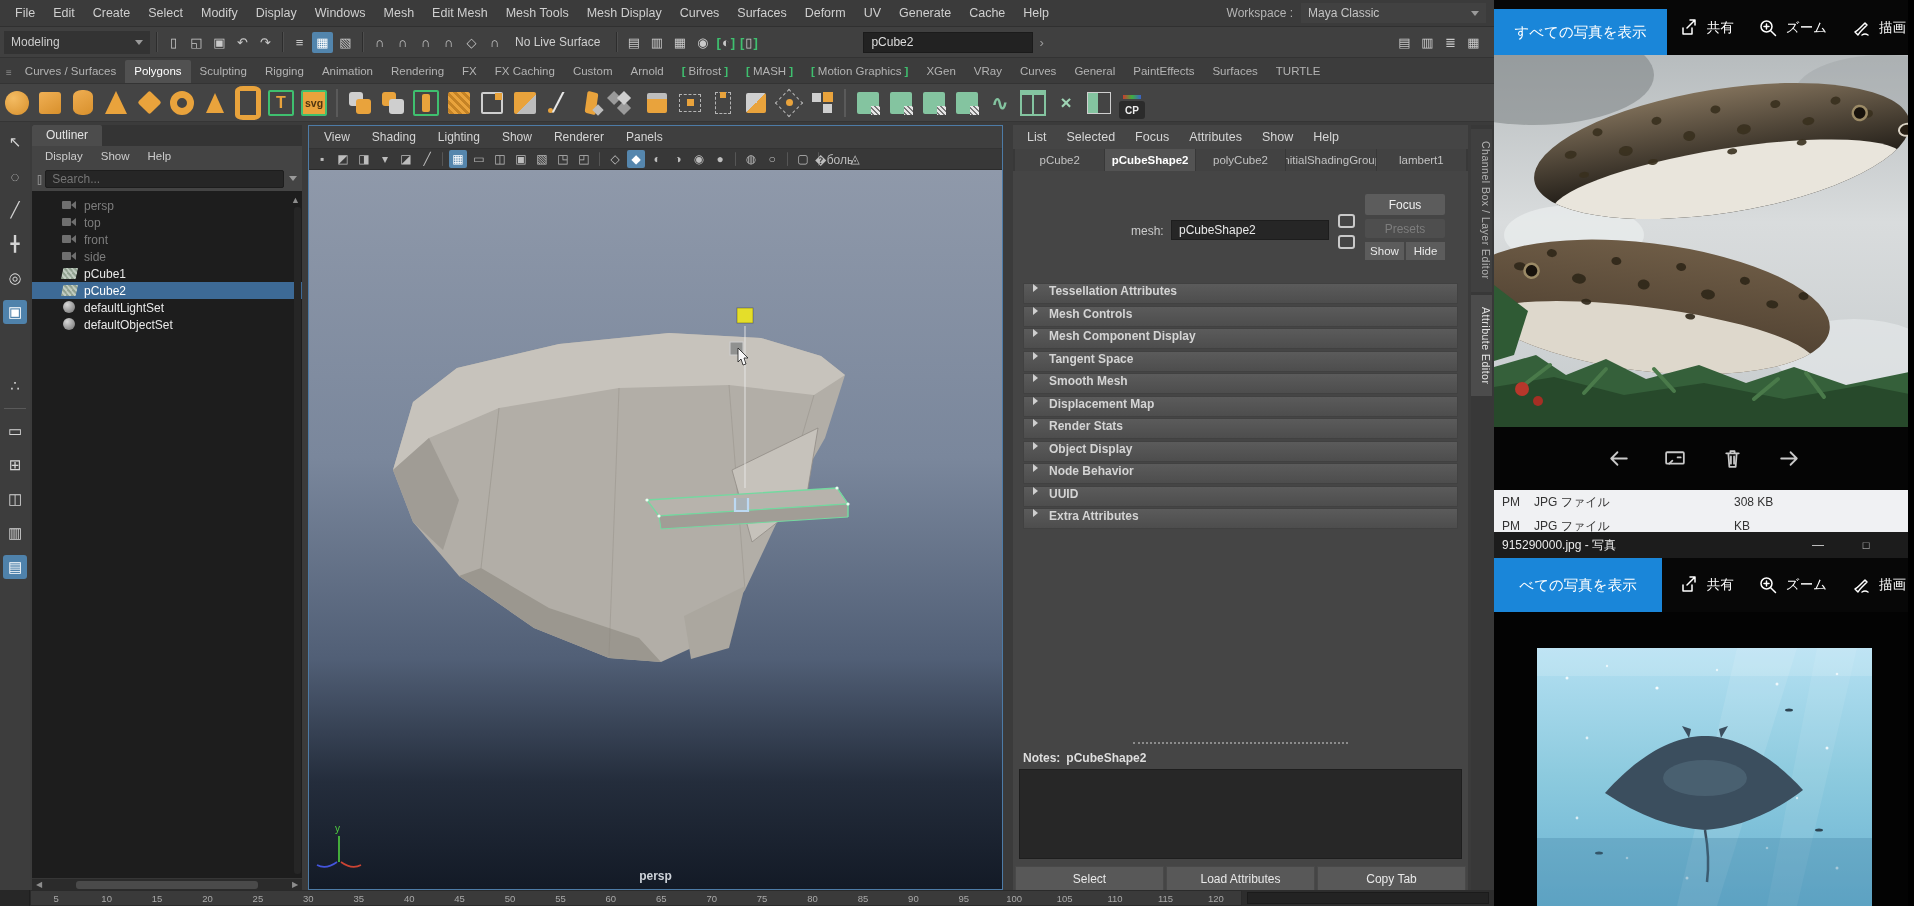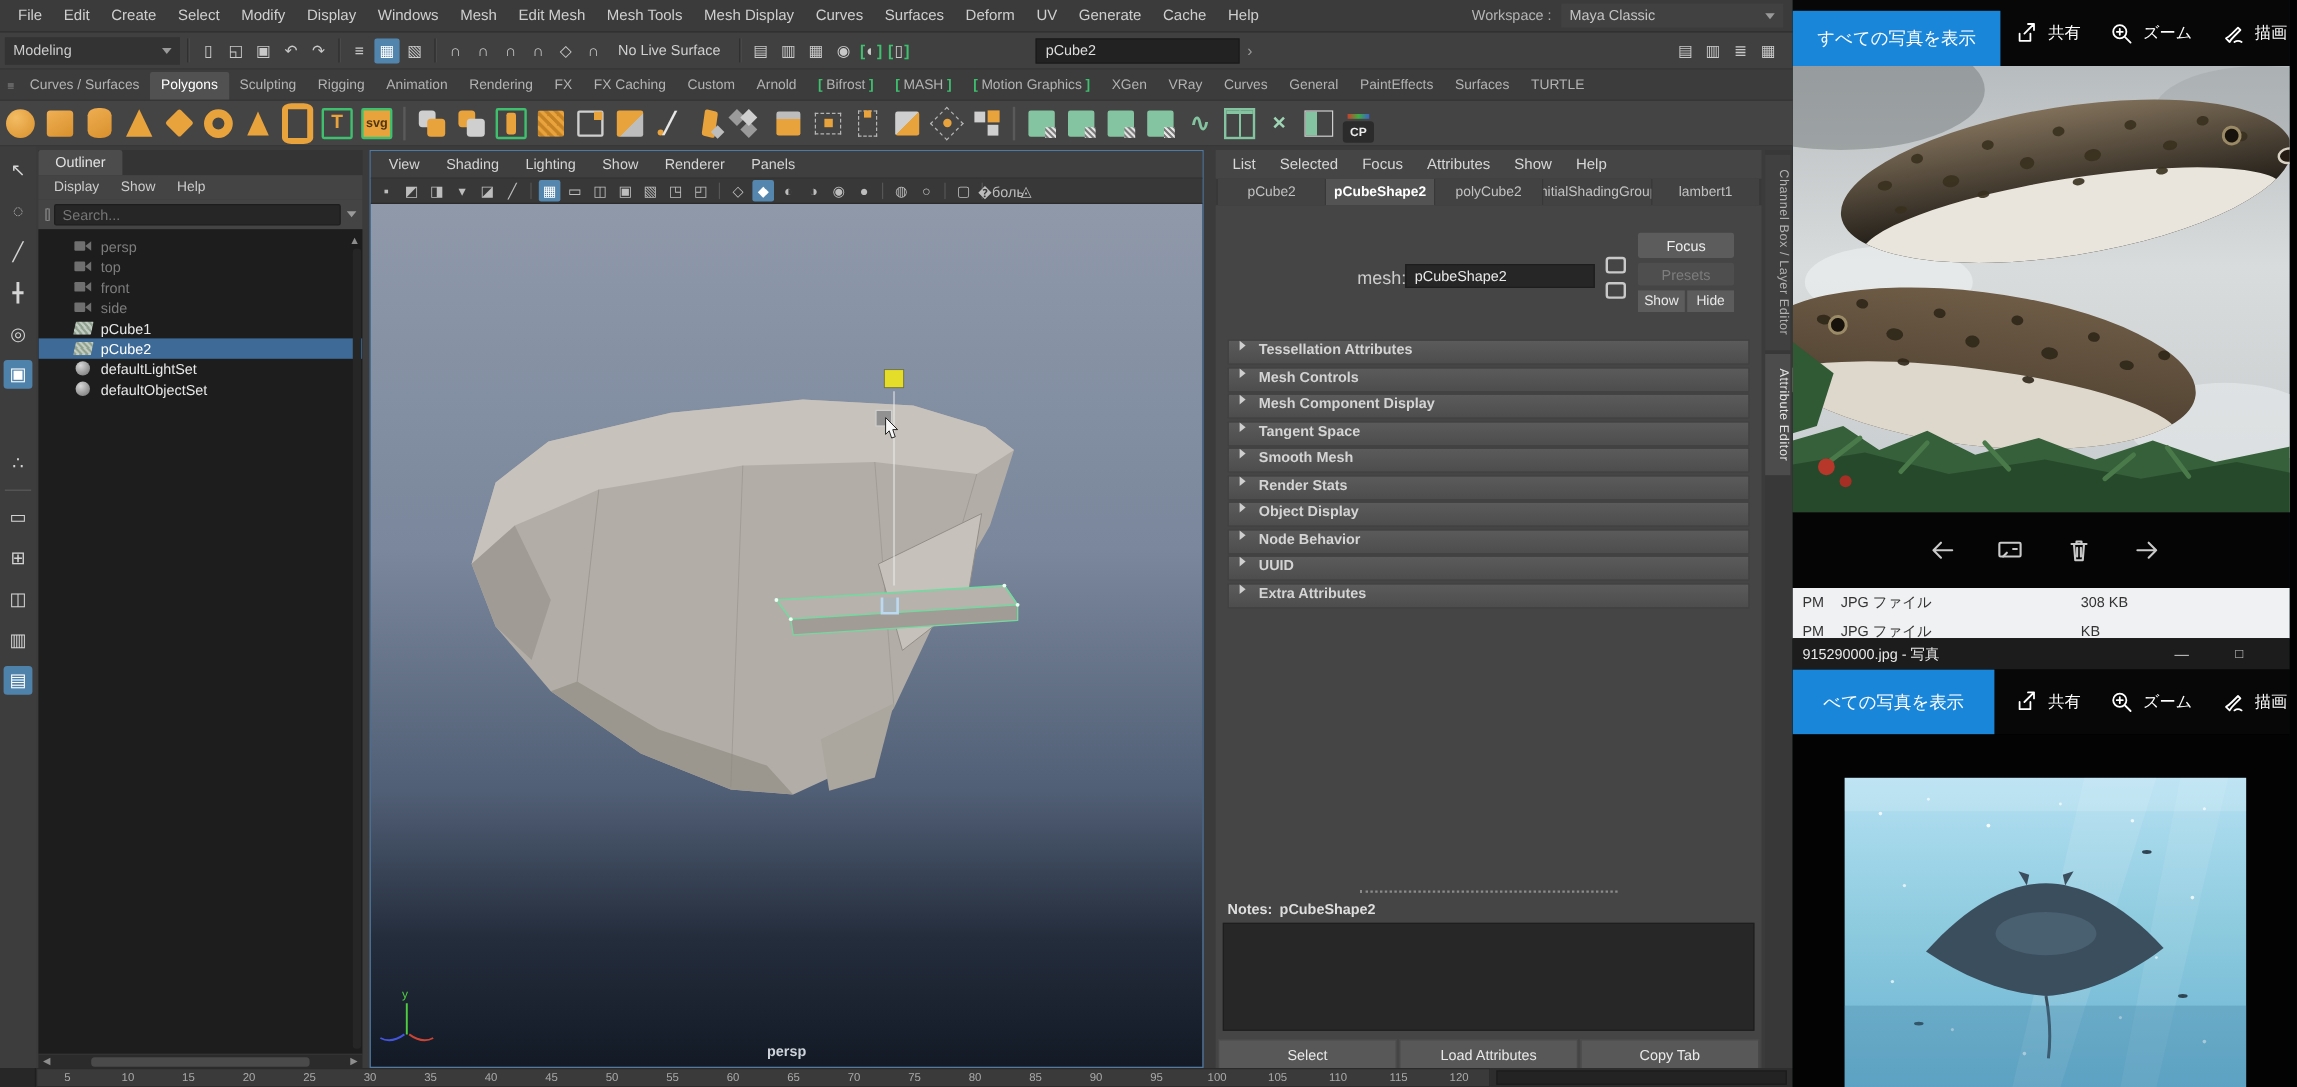--- a/index.html
+++ b/index.html
@@ -141,21 +141,21 @@
   .vp-cam-label{position:absolute;left:0;right:0;bottom:6px;text-align:center;font-size:12px;color:#ced3d9;font-weight:bold;}
 
   
   .ae{position:absolute;left:1013px;top:125px;width:455px;height:770px;background:#454545;display:flex;flex-direction:column;}
   .ae-menus{height:24px;display:flex;align-items:center;padding:0 4px;}
   .ae-menu{font-size:12.5px;color:#d6d6d6;padding:0 10px;}
   .ae-tabs{height:22px;background:#383838;display:flex;gap:1px;padding:0 2px;}
   .ae-tab{flex:1;display:flex;align-items:center;justify-content:center;font-size:11.5px;color:#c2c2c2;background:#424242;white-space:nowrap;overflow:hidden;}
   .ae-tab.active{background:#535353;color:#fff;font-weight:bold;}
   .ae-meshrow{height:100px;position:relative;flex:none;}
-  .ae-mesh-label{position:absolute;left:118px;top:53px;font-size:15px;color:#cccccc;}
+  .ae-mesh-label{position:absolute;left:118px;top:53px;font-size:12px;color:#cccccc;}
   .ae-mesh-field{position:absolute;left:158px;top:49px;width:158px;height:20px;background:#262626;border:1px solid #1d1d1d;color:#e9e9e9;font-size:12px;display:flex;align-items:center;padding:0 7px;}
   .ae-linkicon{position:absolute;left:325px;width:17px;height:14px;border:2px solid #c9c9c9;border-radius:3px;}
   .ae-linkicon.i1{top:43px;}  .ae-linkicon.i2{top:64px;}
   .ae-btn-focus{position:absolute;left:352px;top:23px;width:80px;height:21px;background:#5c5c5c;color:#eee;font-size:12px;display:flex;align-items:center;justify-content:center;border-radius:2px;}
   .ae-btn-presets{position:absolute;left:352px;top:48px;width:80px;height:19px;background:#4e4e4e;color:#7d7d7d;font-size:12px;display:flex;align-items:center;justify-content:center;border-radius:2px;}
   .ae-btn-show{position:absolute;left:352px;top:71px;width:39px;height:18px;background:#5c5c5c;color:#e8e8e8;font-size:11.5px;display:flex;align-items:center;justify-content:center;}
   .ae-btn-hide{position:absolute;left:393px;top:71px;width:39px;height:18px;background:#5c5c5c;color:#e8e8e8;font-size:11.5px;display:flex;align-items:center;justify-content:center;}
   .ae-sections{display:flex;flex-direction:column;gap:1.5px;padding:12px 10px 0;}
   .ae-section{height:21px;background:linear-gradient(#5b5b5b,#4d4d4d);border:1px solid #414141;border-radius:1px;display:flex;align-items:flex-start;gap:11px;padding-left:9px;}
   .tri{width:0;height:0;border-left:5px solid #cfcfcf;border-top:4px solid transparent;border-bottom:4px solid transparent;flex:none;}
@@ -773,20 +773,24 @@
           <span class="tri"></span>
           <span class="ae-section-label">Mesh Component Display</span>
         </div>
           <div class="ae-section">
           <span class="tri"></span>
           <span class="ae-section-label">Tangent Space</span>
         </div>
           <div class="ae-section">
           <span class="tri"></span>
           <span class="ae-section-label">Smooth Mesh</span>
+        </div>
+          <div class="ae-section">
+          <span class="tri"></span>
+          <span class="ae-section-label">Displacement Map</span>
         </div>
           <div class="ae-section">
           <span class="tri"></span>
           <span class="ae-section-label">Render Stats</span>
         </div>
           <div class="ae-section">
           <span class="tri"></span>
           <span class="ae-section-label">Object Display</span>
         </div>
           <div class="ae-section">

